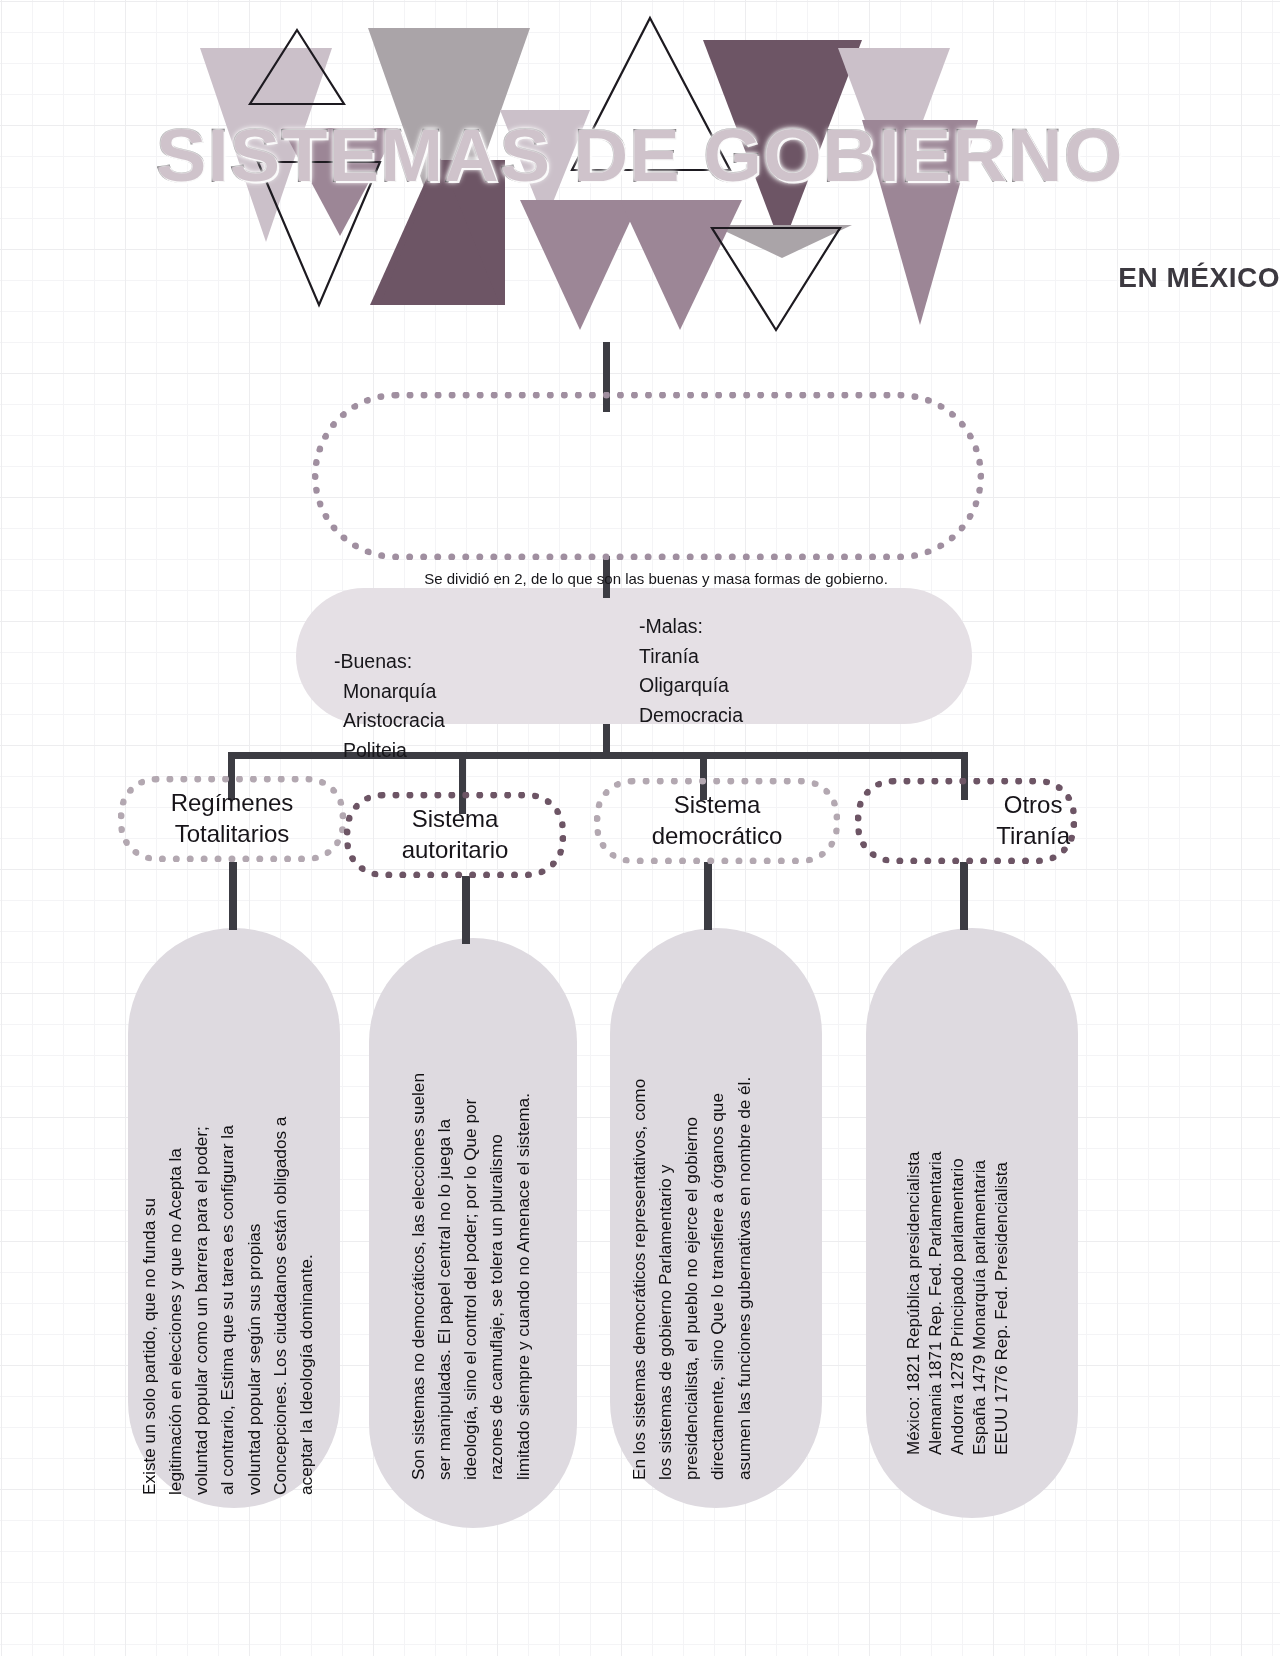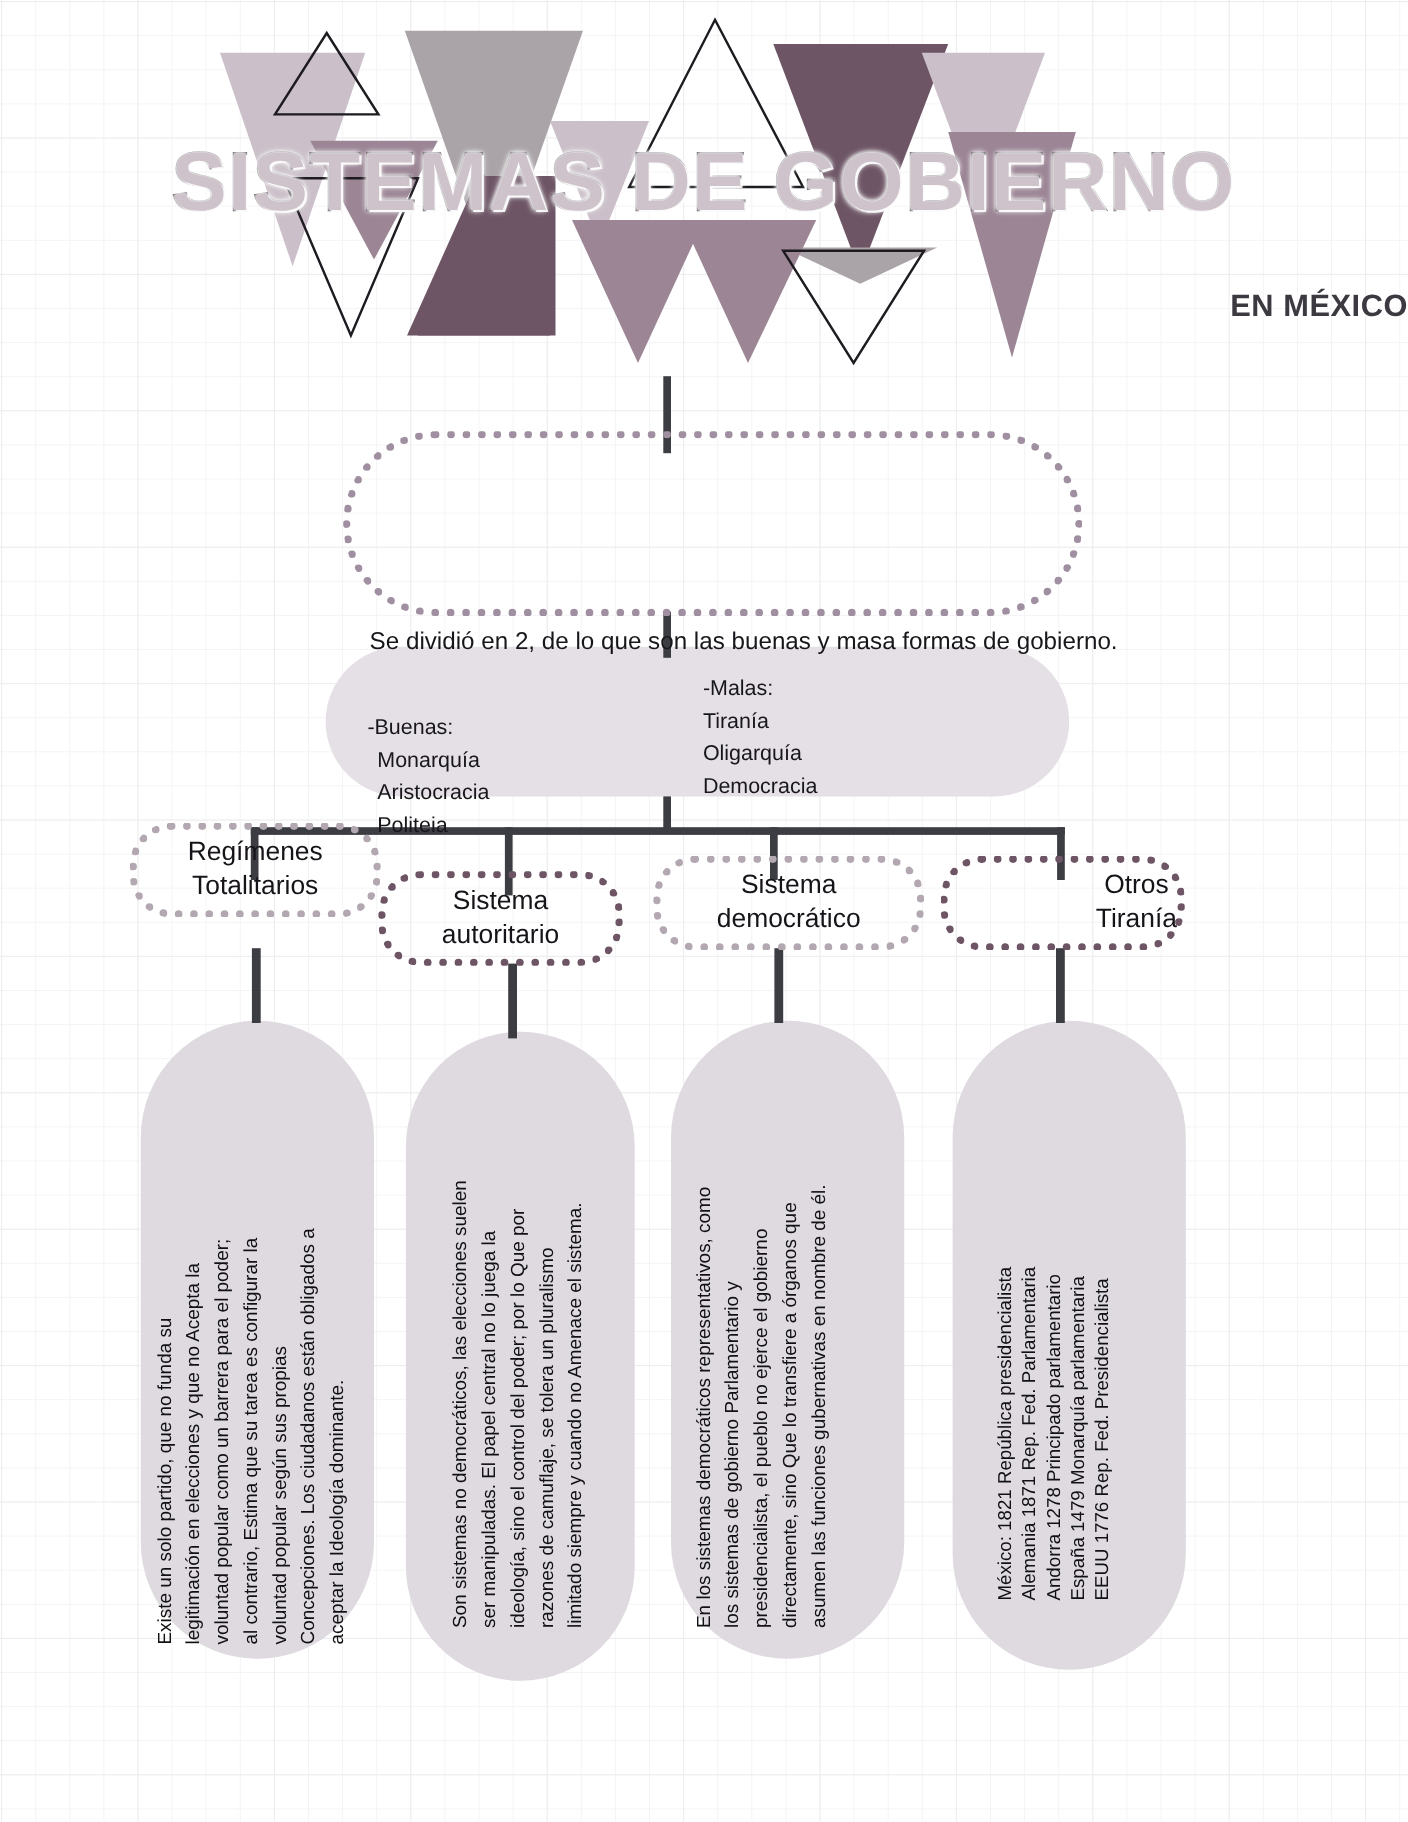--- a/index.html
+++ b/index.html
@@ -28,21 +28,21 @@
   #header-deco {
     position: absolute;
     left: 0; top: 0;
     width: 1280px; height: 340px;
     pointer-events: none;
   }
 
   
   .title-wrap {
     position: absolute;
-    left: 0; top: 128px;
+    left: 0; top: 118px;
     width: 1280px;
     text-align: center;
     z-index: 6;
   }
   .title-main {
     display: inline-block;
     font-family: "Liberation Sans", sans-serif;
     font-weight: bold;
     font-size: 75px;
     letter-spacing: 1.5px;
@@ -109,21 +109,21 @@
     height: 136px;
     background: #e5e0e5;
     border-radius: 68px;
     z-index: 1;
   }
   .band-head {
     position: absolute;
     left: 336px;
     top: 570px;
     width: 640px;
-    font-size: 22px;
+    font-size: 15px;
     color: #17161a;
     z-index: 3;
     white-space: nowrap;
     text-align: center;
   }
   .band-col {
     position: absolute;
     font-size: 19.5px;
     line-height: 1.52;
     color: #17161a;
@@ -236,21 +236,21 @@
     <div>Democracia</div>
   </div>
 
   <div class="conn" style="left:603px; top:724px; width:7px; height:34px;"></div>
   <div class="conn" style="left:228px; top:752px; width:740px; height:7px;"></div>
   <div class="conn" style="left:228px; top:752px; width:7px; height:48px;"></div>
   <div class="conn" style="left:459px; top:752px; width:7px; height:62px;"></div>
   <div class="conn" style="left:700px; top:752px; width:7px; height:48px;"></div>
   <div class="conn" style="left:961px; top:752px; width:7px; height:48px;"></div>
 
-  <div class="cat" style="left:118px; top:748px; width:228px; height:86px; border-color:#b3a8b1;">
+  <div class="cat" style="left:118px; top:776px; width:228px; height:86px; border-color:#b3a8b1;">
     <div>
       <span>Regímenes</span>
       <span>Totalitarios</span>
     </div>
   </div>
 
   <div class="cat" style="left:344px; top:792px; width:222px; height:86px; border-color:#6d5565;">
     <div>
       <span>Sistema</span>
       <span>autoritario</span>

